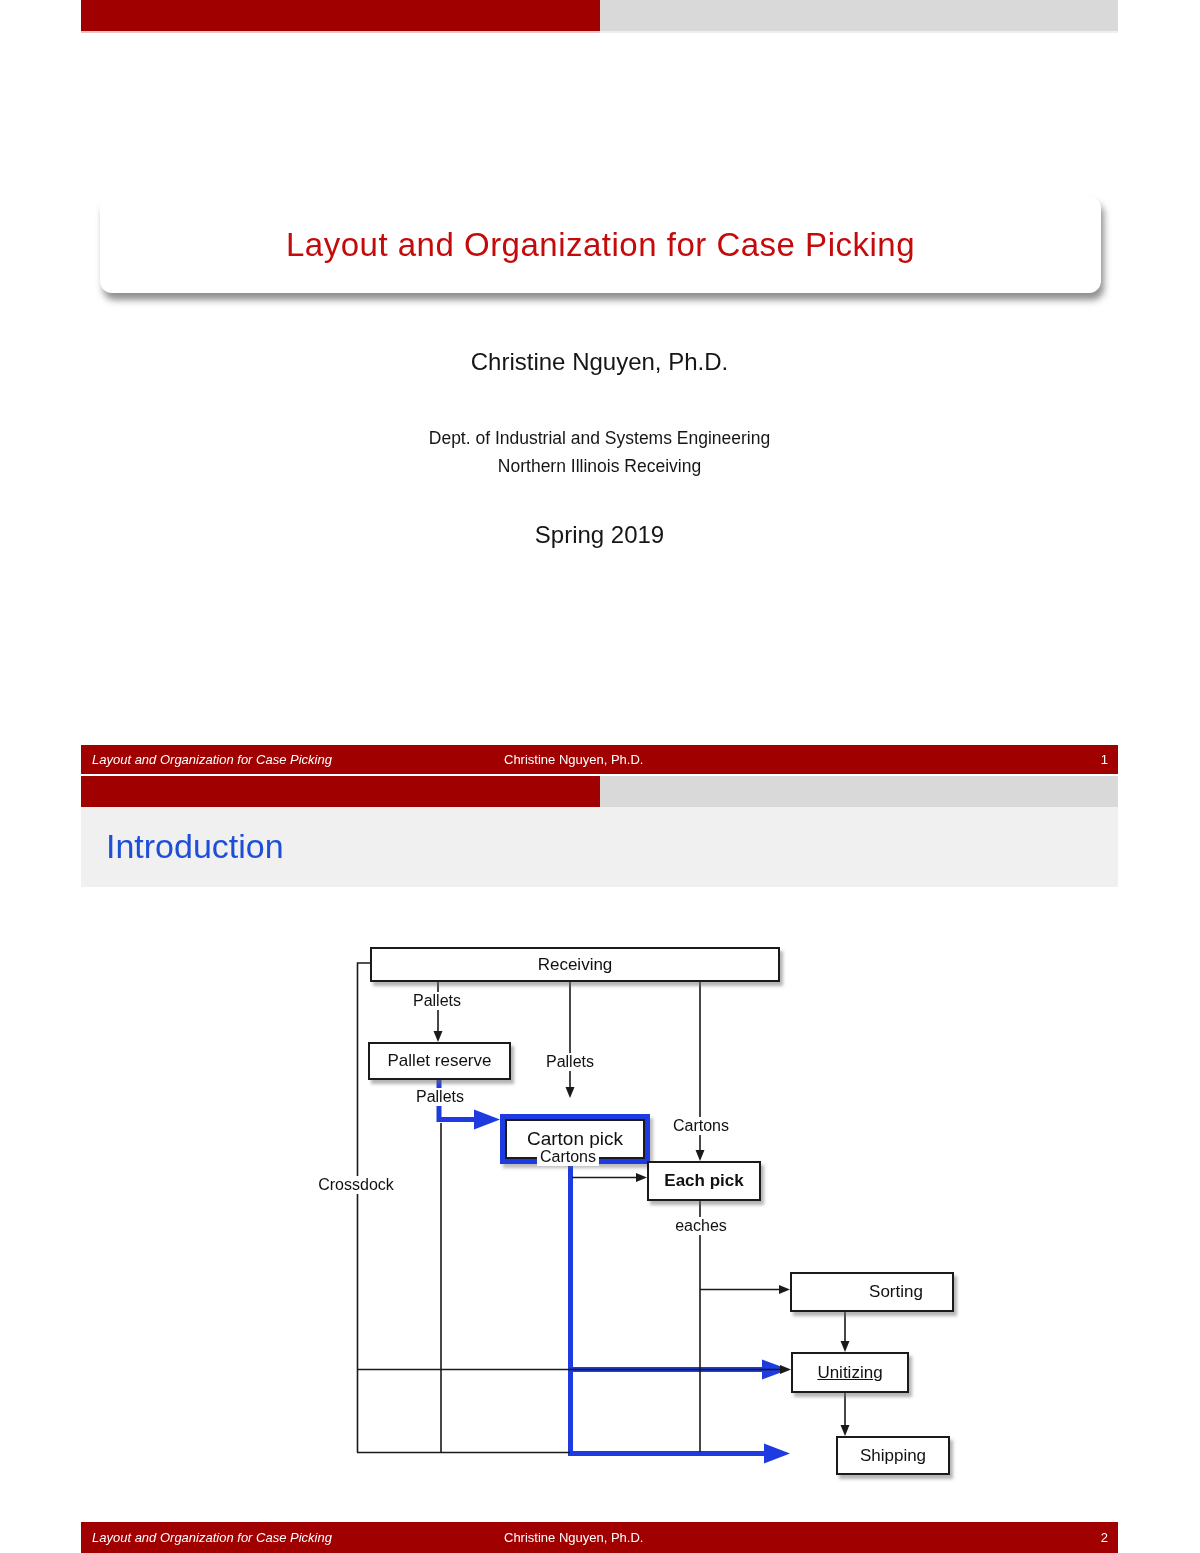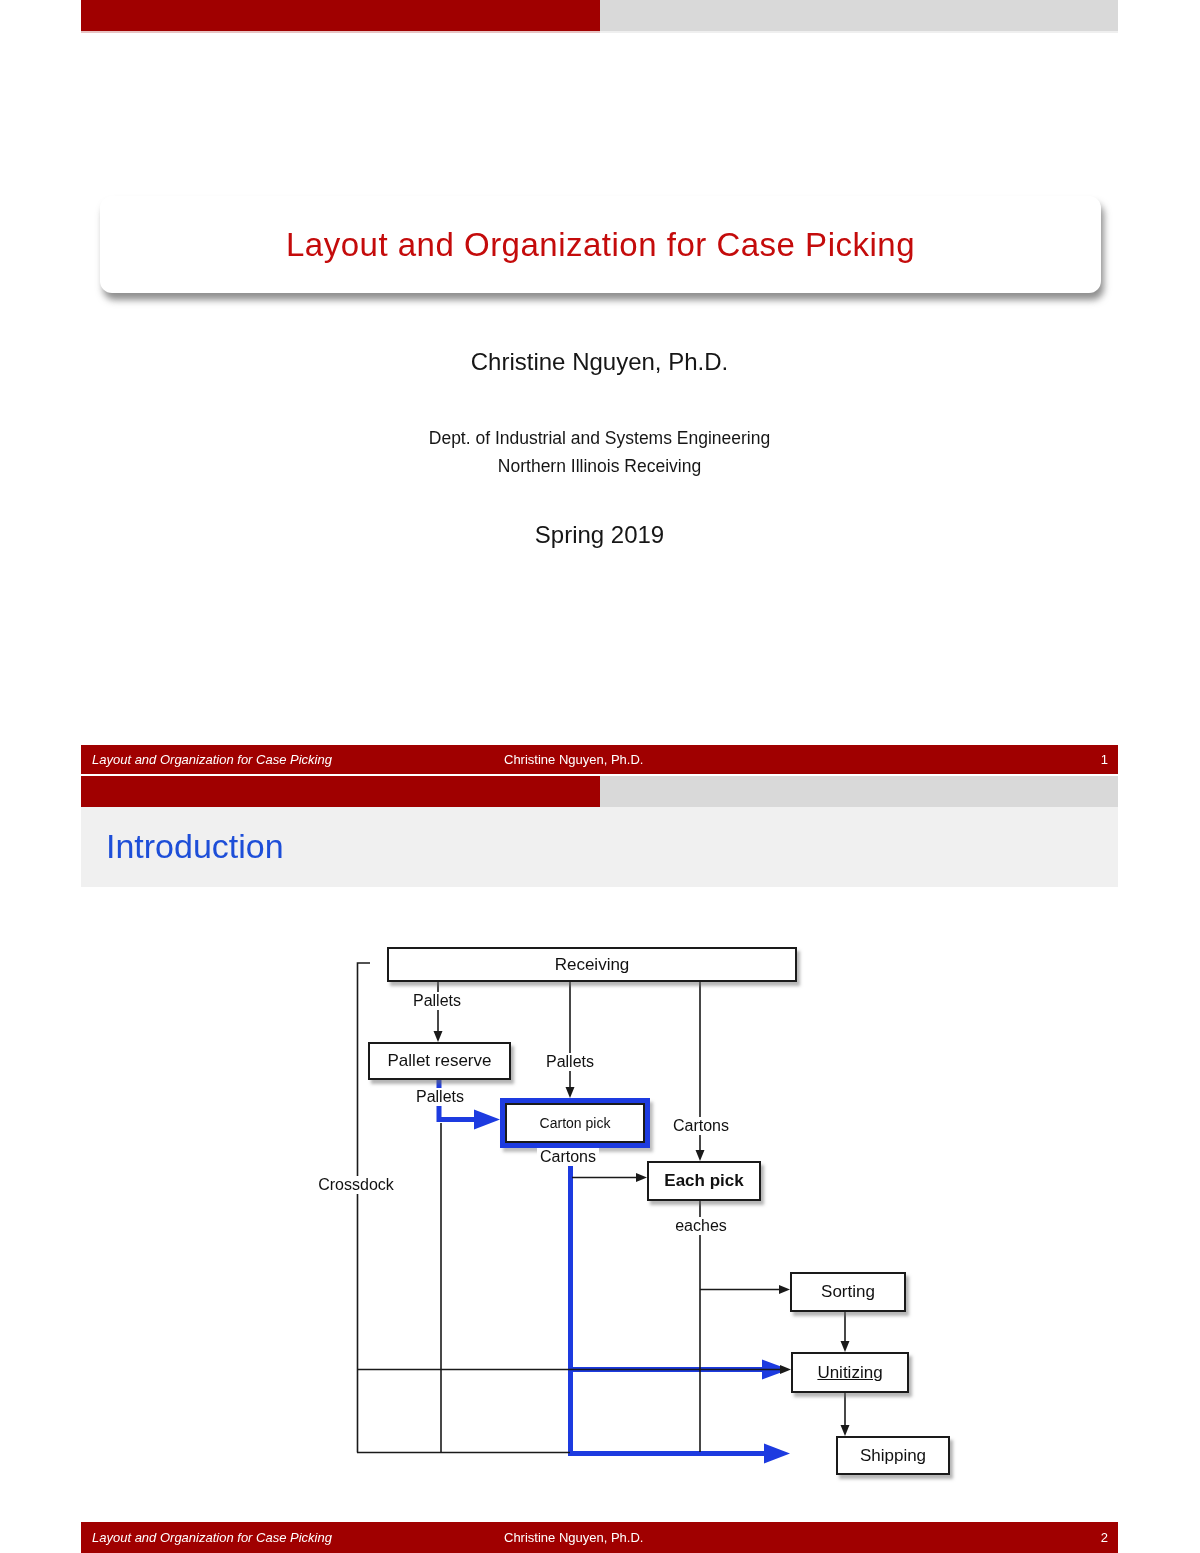--- a/index.html
+++ b/index.html
@@ -32,21 +32,21 @@
   .footline .ft-page{position:absolute;right:10px;top:0;line-height:29px;}
 
   
   .band{left:81px;top:807px;width:1037px;height:80px;background:#f0f0f0;}
   .frametitle{position:absolute;left:25px;top:0;line-height:78px;font-size:34px;color:#1d4ed8;}
 
   
   .fbox{background:#ffffff;border:2px solid #1a1a1a;box-shadow:3px 4px 3px rgba(110,110,110,0.5);
         display:flex;align-items:center;justify-content:center;font-size:17px;color:#111;}
   .fbox-blue{background:#ffffff;border:5px solid #1d3be0;box-shadow:inset 0 0 0 2px #1a1a1a,3px 4px 3px rgba(110,110,110,0.45);
-        display:flex;align-items:center;justify-content:center;font-size:14px;color:#111;}
+        display:flex;align-items:center;justify-content:center;font-size:19px;color:#111;margin-top:16px;}
 
   
   .elabel{transform:translateX(-50%);background:#ffffff;padding:0 3px;font-size:16px;color:#111;white-space:nowrap;}
 
   svg{position:absolute;left:0;top:0;pointer-events:none;}
 </style>
 </head>
 <body>
 
 <div class="page">
@@ -110,33 +110,33 @@
       <polygon points="565.5,1087 574.5,1087 570,1098"></polygon>
       <polygon points="695.5,1150 704.5,1150 700,1161"></polygon>
       <polygon points="779,1285 779,1294 790,1289.5"></polygon>
       <polygon points="636,1173 636,1182 647,1177.5"></polygon>
       <polygon points="840.5,1341 849.5,1341 845,1352"></polygon>
       <polygon points="840.5,1425 849.5,1425 845,1436"></polygon>
       <polygon points="780,1365 780,1374 791,1369.5"></polygon>
     </g>
   </svg>
 
-  <div class="abs fbox" style="left:370px;top:947px;width:406px;height:31px;margin-left:17px;">
+  <div class="abs fbox" style="left:370px;top:947px;width:406px;height:31px;">
     <span>Receiving</span>
   </div>
   <div class="abs fbox" style="left:368px;top:1042px;width:139px;height:34px;">
     <span>Pallet reserve</span>
   </div>
   <div class="abs fbox-blue" style="left:500px;top:1098px;width:140px;height:40px;">
     <span>Carton pick</span>
   </div>
   <div class="abs fbox" style="left:647px;top:1161px;width:110px;height:36px;font-weight:bold;">
     <span>Each pick</span>
   </div>
-  <div class="abs fbox" style="left:790px;top:1272px;width:112px;height:36px;">
+  <div class="abs fbox" style="left:790px;top:1272px;width:112px;height:36px;padding-left:48px;">
     <span>Sorting</span>
   </div>
   <div class="abs fbox" style="left:791px;top:1352px;width:114px;height:37px;text-decoration:underline;">
     <span>Unitizing</span>
   </div>
   <div class="abs fbox" style="left:790px;top:1436px;width:110px;height:35px;margin-left:46px;">
     <span>Shipping</span>
   </div>
 
   <span class="abs elabel" style="left:437px;top:992px;">Pallets</span>

